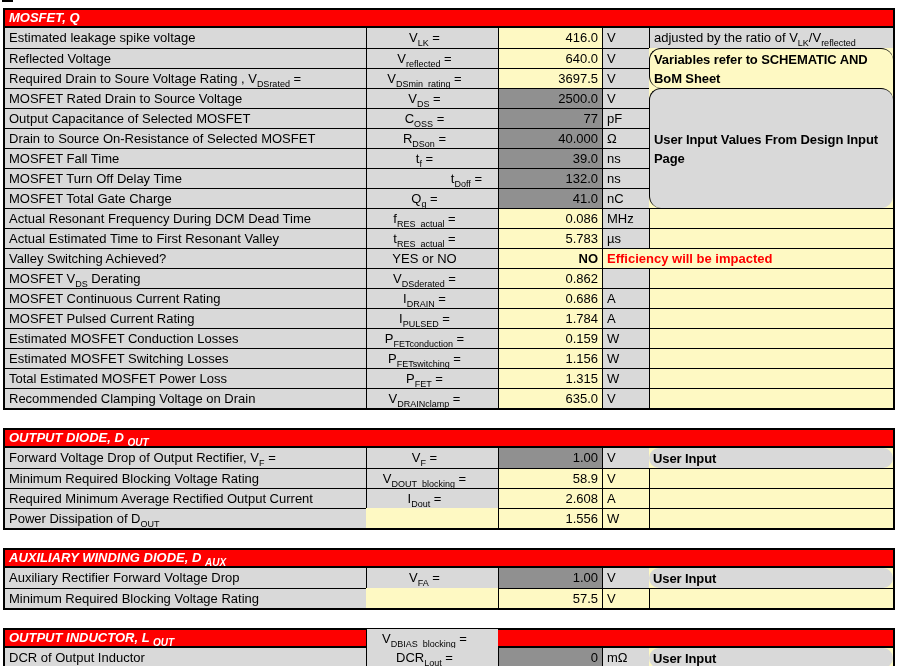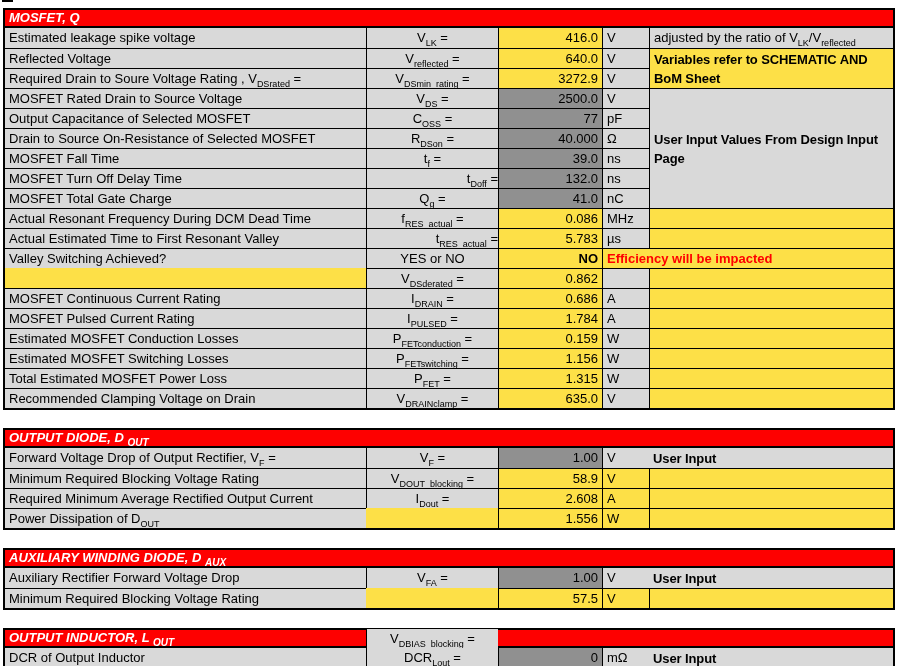--- a/index.html
+++ b/index.html
@@ -3,44 +3,44 @@
 <meta charset="utf-8">
 <style>
   html,body { margin:0; padding:0; }
   body {
     width:900px; height:666px; overflow:hidden; background:#ffffff;
     font-family:"Liberation Sans","DejaVu Sans",sans-serif; color:var(--text,#000);
     position:relative;
   }
   #artifact { position:absolute; left:2px; top:0; width:11px; height:2px; background:var(--border,#000); }
   #sheet { position:absolute; left:3px; top:8px; width:892px; }
-  .section { border:2px solid var(--border,#000); margin-bottom:18px; background:#fde047; }
+  .section { border:2px solid var(--border,#000); margin-bottom:18px; background:#fef9c3; }
   .sec-header {
     height:16px; line-height:16px; background:var(--hdr,#fe0000);
     border-bottom:2px solid var(--border,#000);
     color:var(--hdrtext,#fff); font-weight:bold; font-style:italic;
     font-size:13px; padding-left:4px; white-space:nowrap; overflow:hidden;
   }
   .sec-header .sub { font-size:10px; vertical-align:sub; }
   .sec-body { display:grid; grid-template-columns:361px 132px 104px 47px 1fr; grid-auto-rows:20px; }
   .cell {
     box-sizing:border-box; font-size:13px; line-height:18px;
     padding:1px 3px 0 4px; overflow:hidden; white-space:nowrap; height:100%;
   }
   .bt { border-top:1px solid var(--border,#000); }
   .bl { border-left:1px solid var(--border,#000); }
   .gray { background:var(--label,#d9d9d9); }
   .input-bg { background:var(--input,#909090); }
-  .sym { text-align:center; padding-left:0; padding-right:0; }
+  .sym { text-align:center; padding-left:0; padding-right:16px; }
   .val { text-align:right; padding-right:4px; }
   .bold { font-weight:bold; }
   .warn { color:var(--warn,#ff0000); font-weight:bold; }
   .note-span {
     display:flex; align-items:center; white-space:pre-line;
-    line-height:19px; padding-top:0; letter-spacing:-0.1px;
+    line-height:19px; padding-top:0; letter-spacing:-0.1px;border-radius:12px;
   }
   .sub { font-size:9px; vertical-align:sub; }
 </style>
 </head>
 <body>
 
 <div id="artifact"></div>
 <div id="sheet">
     <div class="section">
       <div class="sec-header"><span>MOSFET, Q</span></div>
@@ -51,21 +51,21 @@
         <div class="cell bl gray" style="grid-area: 1 / 4;">V</div>
         <div class="cell note bl gray" style="grid-area: 1 / 5;"><span>adjusted by the ratio of V</span><span class="sub">LK</span><span>/V</span><span class="sub">reflected</span><span></span></div>
         <div class="cell gray bt" style="grid-area: 2 / 1;"><span>Reflected Voltage</span></div>
         <div class="cell sym gray bl bt" style="grid-area: 2 / 2;"><span>V</span><span class="sub">reflected</span><span> =</span></div>
         <div class="cell val bl bt" style="grid-area: 2 / 3;">640.0</div>
         <div class="cell bl bt gray" style="grid-area: 2 / 4;">V</div>
         <div class="cell note bt bl bold note-span" style="grid-area: 2 / 5 / span 2;">Variables refer to SCHEMATIC AND
 BoM Sheet</div>
         <div class="cell gray bt" style="grid-area: 3 / 1;"><span>Required Drain to Soure Voltage Rating , V</span><span class="sub">DSrated</span><span> =</span></div>
         <div class="cell sym gray bl bt" style="grid-area: 3 / 2;"><span>V</span><span class="sub">DSmin_rating</span><span> =</span></div>
-        <div class="cell val bl bt" style="grid-area: 3 / 3;">3272.9</div>
+        <div class="cell val bl bt" style="grid-area: 3 / 3;">3697.5</div>
         <div class="cell bl bt gray" style="grid-area: 3 / 4;">V</div>
         <div class="cell gray bt" style="grid-area: 4 / 1;"><span>MOSFET Rated Drain to Source Voltage</span></div>
         <div class="cell sym gray bl bt" style="grid-area: 4 / 2;"><span>V</span><span class="sub">DS</span><span> =</span></div>
         <div class="cell val bl bt input-bg" style="grid-area: 4 / 3;">2500.0</div>
         <div class="cell bl bt gray" style="grid-area: 4 / 4;">V</div>
         <div class="cell note bt bl bold gray note-span" style="grid-area: 4 / 5 / span 6;">User Input Values From Design Input Page</div>
         <div class="cell gray bt" style="grid-area: 5 / 1;"><span>Output Capacitance of Selected MOSFET</span></div>
         <div class="cell sym gray bl bt" style="grid-area: 5 / 2;"><span>C</span><span class="sub">OSS</span><span> =</span></div>
         <div class="cell val bl bt input-bg" style="grid-area: 5 / 3;">77</div>
         <div class="cell bl bt gray" style="grid-area: 5 / 4;">pF</div>
@@ -84,28 +84,29 @@
         <div class="cell gray bt" style="grid-area: 9 / 1;"><span>MOSFET Total Gate Charge</span></div>
         <div class="cell sym gray bl bt" style="grid-area: 9 / 2;"><span>Q</span><span class="sub">g</span><span> =</span></div>
         <div class="cell val bl bt input-bg" style="grid-area: 9 / 3;">41.0</div>
         <div class="cell bl bt gray" style="grid-area: 9 / 4;">nC</div>
         <div class="cell gray bt" style="grid-area: 10 / 1;"><span>Actual Resonant Frequency During DCM Dead Time</span></div>
         <div class="cell sym gray bl bt" style="grid-area: 10 / 2;"><span>f</span><span class="sub">RES_actual</span><span> =</span></div>
         <div class="cell val bl bt" style="grid-area: 10 / 3;">0.086</div>
         <div class="cell bl bt gray" style="grid-area: 10 / 4;">MHz</div>
         <div class="cell bl bt" style="grid-area: 10 / 5;"></div>
         <div class="cell gray bt" style="grid-area: 11 / 1;"><span>Actual Estimated Time to First Resonant Valley</span></div>
-        <div class="cell sym gray bl bt" style="grid-area: 11 / 2; text-align: right;"><span>t</span><span class="sub">RES_actual</span><span> =</span></div>
+        <div class="cell sym gray bl bt" style="grid-area: 11 / 2;"><span>t</span><span class="sub">RES_actual</span><span> =</span></div>
         <div class="cell val bl bt" style="grid-area: 11 / 3;">5.783</div>
         <div class="cell bl bt gray" style="grid-area: 11 / 4;">µs</div>
         <div class="cell bl bt" style="grid-area: 11 / 5;"></div>
         <div class="cell gray bt" style="grid-area: 12 / 1;"><span>Valley Switching Achieved?</span></div>
         <div class="cell sym gray bl bt" style="grid-area: 12 / 2;"><span>YES or NO</span></div>
         <div class="cell val bl bt bold" style="grid-area: 12 / 3;">NO</div>
         <div class="cell warn bl bt" style="grid-area: 12 / 4 / auto / 6;">Efficiency will be impacted</div>
+        <div class="cell gray bt" style="grid-area: 13 / 1;"><span>MOSFET V</span><span class="sub">DS</span><span> Derating</span></div>
         <div class="cell sym gray bl bt" style="grid-area: 13 / 2;"><span>V</span><span class="sub">DSderated</span><span> =</span></div>
         <div class="cell val bl bt" style="grid-area: 13 / 3;">0.862</div>
         <div class="cell bl bt gray" style="grid-area: 13 / 4;"></div>
         <div class="cell bl bt" style="grid-area: 13 / 5;"></div>
         <div class="cell gray bt" style="grid-area: 14 / 1;"><span>MOSFET Continuous Current Rating</span></div>
         <div class="cell sym gray bl bt" style="grid-area: 14 / 2;"><span>I</span><span class="sub">DRAIN</span><span> =</span></div>
         <div class="cell val bl bt" style="grid-area: 14 / 3;">0.686</div>
         <div class="cell bl bt gray" style="grid-area: 14 / 4;">A</div>
         <div class="cell bl bt" style="grid-area: 14 / 5;"></div>
         <div class="cell gray bt" style="grid-area: 15 / 1;"><span>MOSFET Pulsed Current Rating</span></div>

